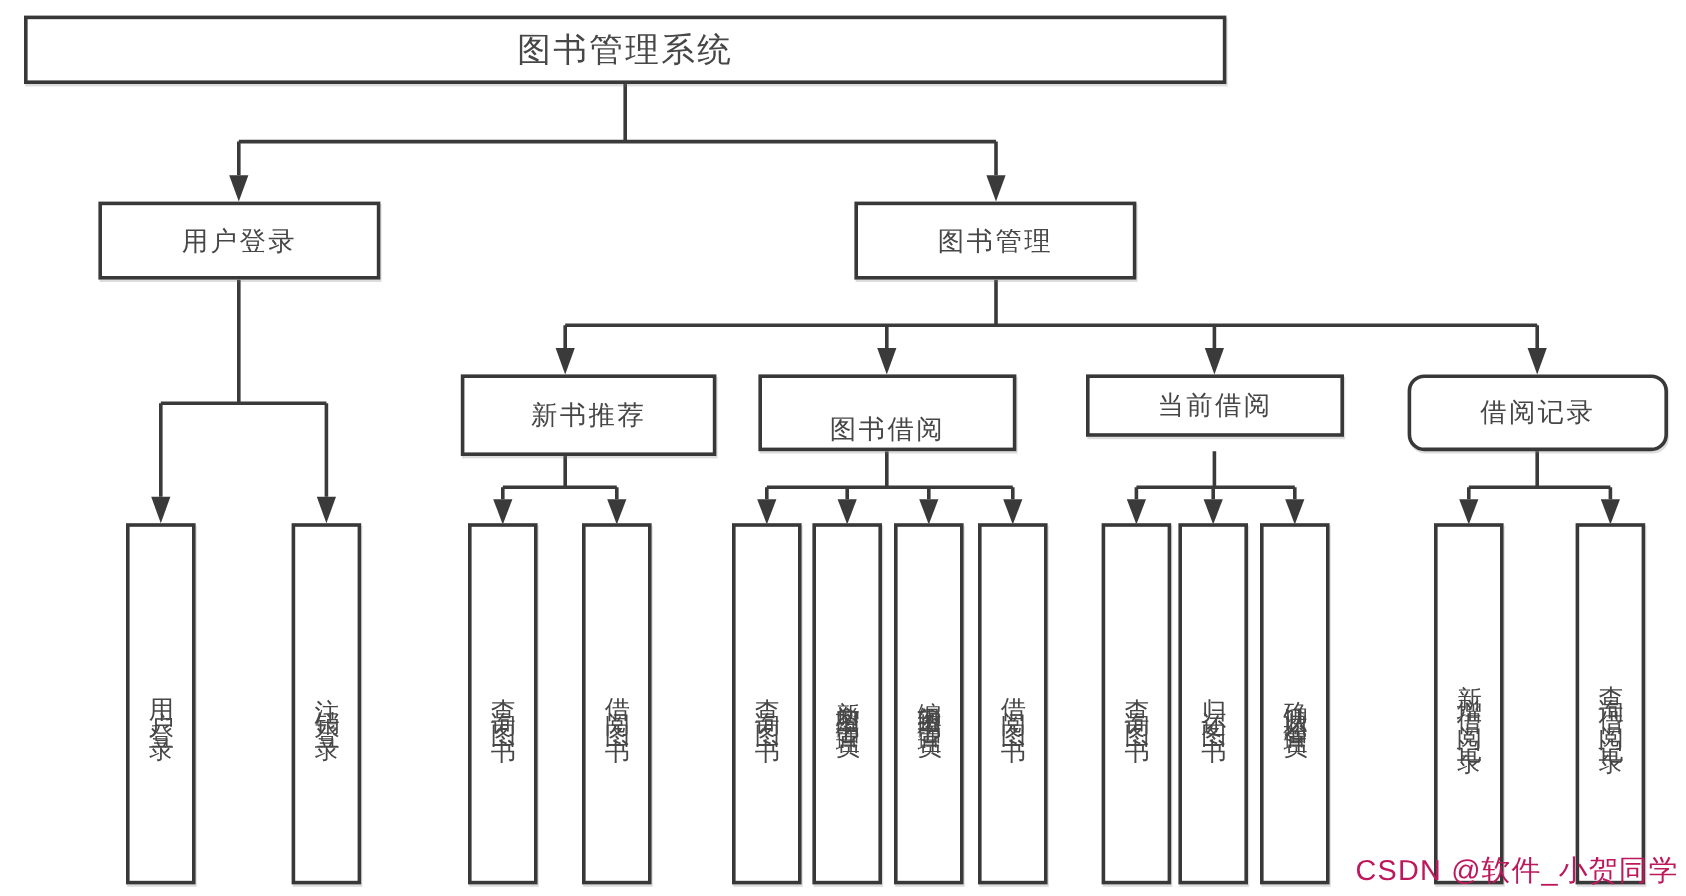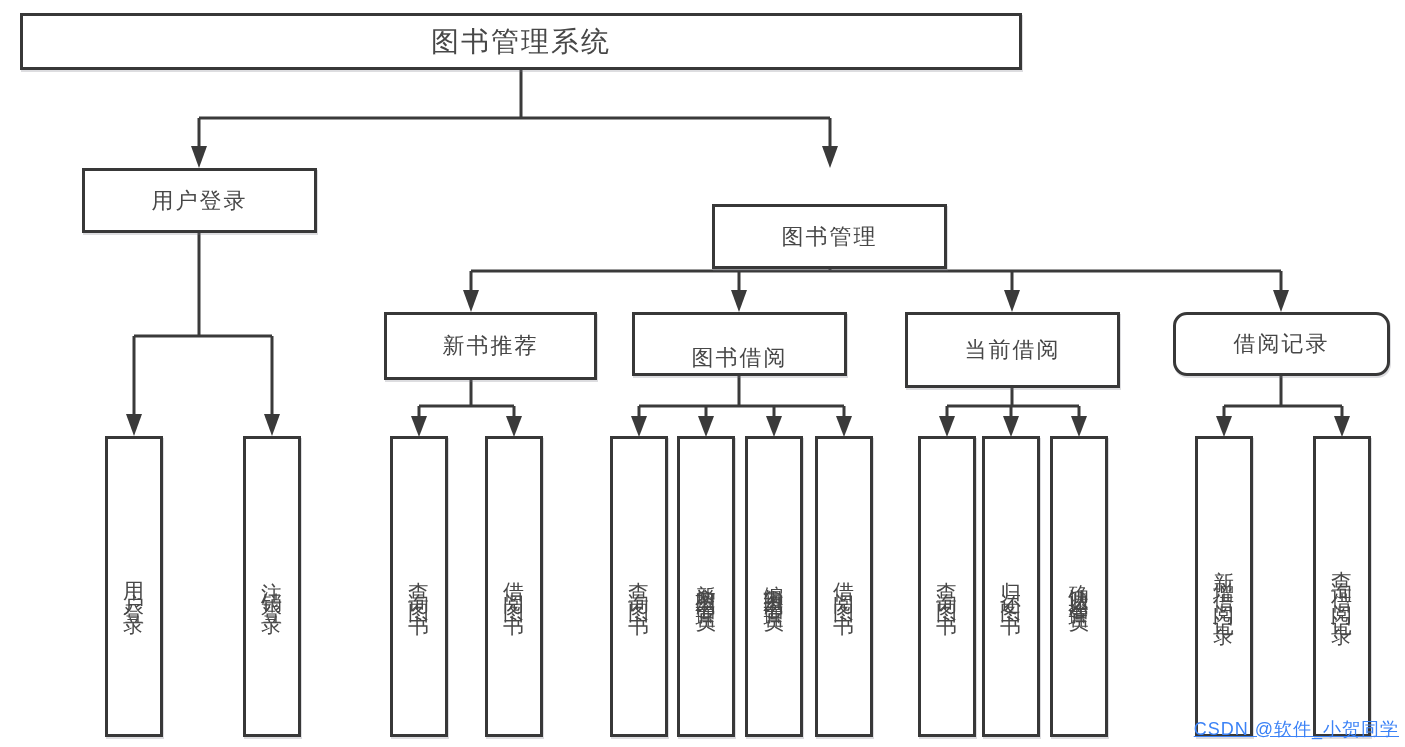--- a/index.html
+++ b/index.html
@@ -23,25 +23,25 @@
     justify-content: center;
     color: #474747;
     box-shadow: 1px 2px 0 rgba(120,120,130,0.25);
   }
   .node.h { font-size: 22px; letter-spacing: 2px; }
 
   
   #root      { left: 20px;   top: 13px;  width: 1002px; height: 57px; font-size: 28px; }
   
   #l2-0      { left: 82px;   top: 168px; width: 235px;  height: 65px; }
-  #l2-1      { left: 712px;  top: 168px; width: 235px;  height: 65px; margin-top: 36px; }
+  #l2-1      { left: 712px;  top: 168px; width: 235px;  height: 65px; }
   
   #l3-0      { left: 384px;  top: 312px; width: 213px;  height: 68px; justify-content: center; }
   #l3-1      { left: 632px;  top: 312px; width: 215px;  height: 64px; align-items: flex-end; }
-  #l3-2      { left: 905px;  top: 312px; width: 215px;  height: 76px; }
+  #l3-2      { left: 905px;  top: 312px; width: 215px;  height: 52px; }
   #l3-3      { left: 1173px; top: 312px; width: 217px;  height: 64px; border-radius: 14px; }
 
   
   .leaf { top: 436px; width: 58px; height: 301px; }
   #leaf-0  { left: 105px; }
   #leaf-1  { left: 243px; }
   #leaf-2  { left: 390px; }
   #leaf-3  { left: 485px; }
   #leaf-4  { left: 610px; }
   #leaf-5  { left: 677px; }
@@ -60,25 +60,24 @@
     letter-spacing: 11px;
     color: #474747;
     white-space: nowrap;
   }
   .vtext.long { font-size: 20px; letter-spacing: 4px; }
 
   .watermark {
     position: absolute;
     right: 6px;
     bottom: 6px;
-    font-size: 18px;
-    color: #3b82f6;
+    font-size: 24px;
+    color: #be185d;
     letter-spacing: 1px;
     pointer-events: none;
-    text-decoration: underline;
   }
 </style>
 </head>
 <body>
 
 <div class="canvas">
 
   <svg class="wires" viewBox="0 0 1405 747" xmlns="http://www.w3.org/2000/svg" fill="none" stroke="#3a3a3a" stroke-width="3">
 
     <g>

